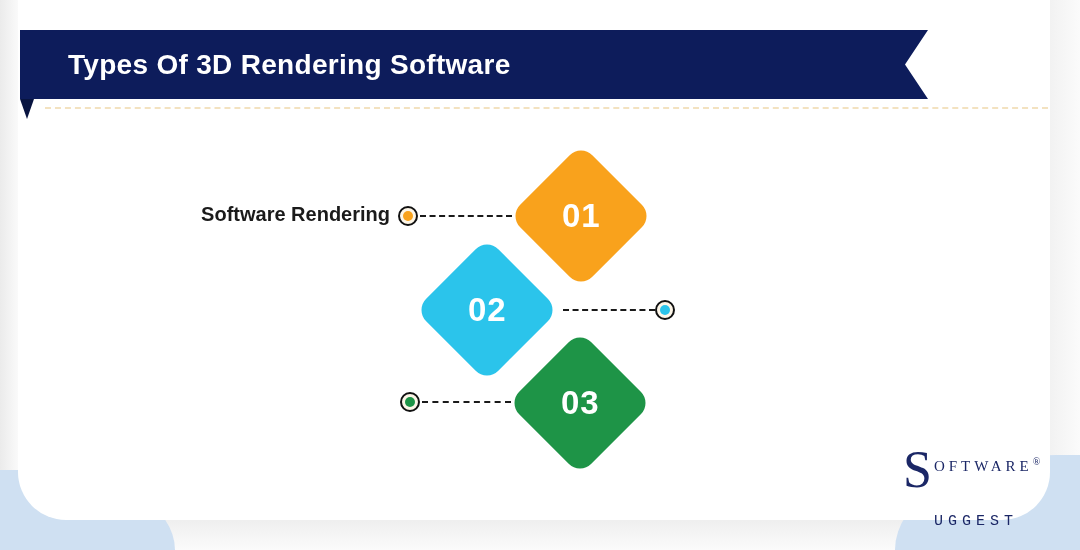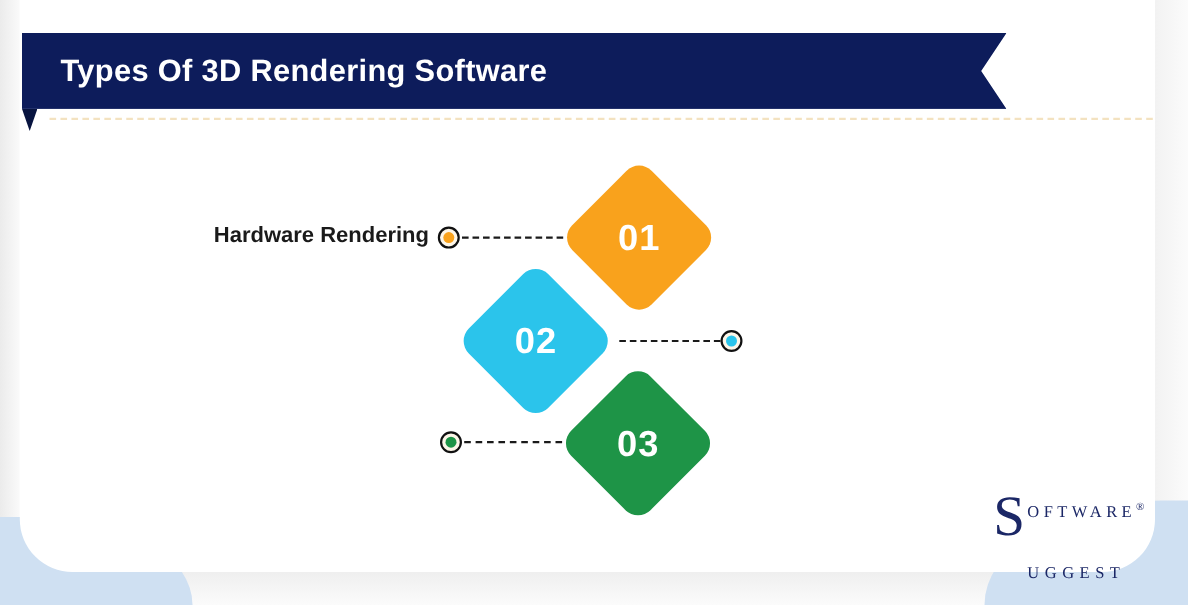--- a/index.html
+++ b/index.html
@@ -40,21 +40,21 @@
   .card {
     position: absolute; left: 18px; top: 0; width: 1032px; height: 520px;
     background: #ffffff; z-index: 3;
     border-radius: 0 0 48px 48px;
   }
 
   
   .banner {
     position: absolute; left: 2px; top: 30px; width: 895px; height: 69px;
     clip-path: polygon(0 0, 100% 0, calc(100% - 23px) 50%, 100% 100%, 0 100%);
-    display: flex; align-items: center;
+    display: flex; align-items: center; padding-left: 13px;
   }
   .banner h1 {
     margin: 0; padding-left: 35px;
     color: #ffffff; font-size: 28px; font-weight: 700; letter-spacing: .3px;
   }
   .banner-fold {
     position: absolute; left: 2px; top: 99px; width: 14px; height: 20px;
     clip-path: polygon(0 0, 100% 0, 50% 100%);
   }
   .dash-underline {
@@ -105,21 +105,21 @@
   
   .logo {
     position: absolute; left: 885px; top: 448px;
     display: flex; align-items: flex-start;
     color: #1b2766; font-family: "Liberation Serif", serif;
   }
   .logo-s { font-size: 52px; line-height: 44px; font-weight: 400; }
   .logo-col { display: flex; flex-direction: column; margin-left: 2px; padding-top: 4px; gap: 36px; }
   .logo-top { font-size: 15px; letter-spacing: 4px; line-height: 19px; }
   .logo-top sup { font-size: 10px; letter-spacing: 0; vertical-align: 6px; }
-  .logo-bottom { font-size: 15px; letter-spacing: 5px; line-height: 19px; }
+  .logo-bottom { font-size: 15px; letter-spacing: 5px; line-height: 19px; font-family: Liberation Mono, monospace; }
 </style>
 </head>
 <body>
 
 <div class="page">
 
   <div class="edge-left"></div>
   <div class="edge-right"></div>
   <div class="bottom-strip"></div>
 
@@ -127,21 +127,21 @@
   <div class="blob-right" style="background: rgb(207, 224, 242);"></div>
 
   <div class="card">
 
     <div class="banner" style="background: rgb(13, 28, 91);">
       <h1>Types Of 3D Rendering Software</h1>
     </div>
     <div class="banner-fold" style="background: rgb(8, 20, 64);"></div>
     <div class="dash-underline"></div>
 
-    <div class="label l1">Hardware Rendering</div>
+    <div class="label l1">Software Rendering</div>
     <div class="bullet b1">
       <span class="dot" style="background: rgb(249, 162, 28);"></span>
     </div>
     <div class="connector c1"></div>
     <div class="diamond d1" style="background: rgb(249, 162, 28);">
       <span class="num">01</span>
     </div>
 
     <div class="diamond d2" style="background: rgb(43, 196, 235);">
       <span class="num">02</span>

